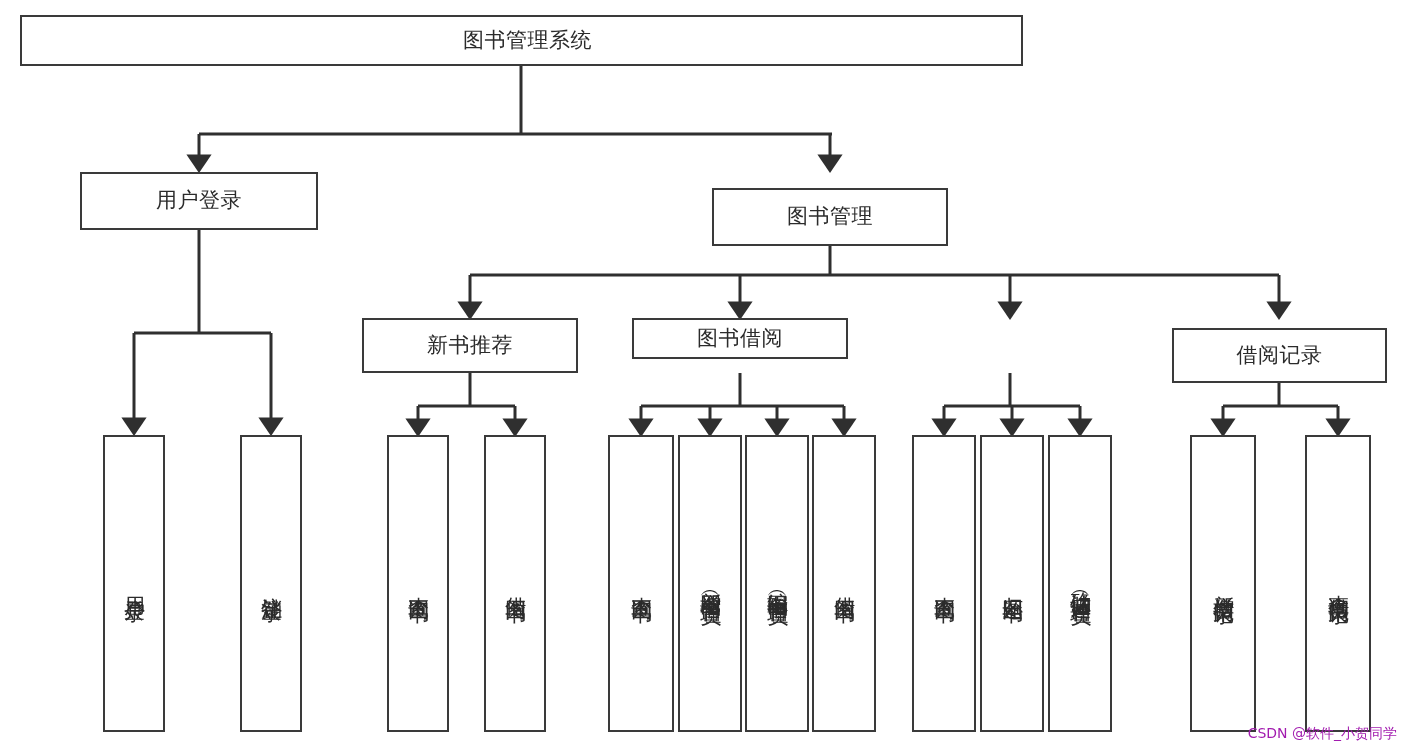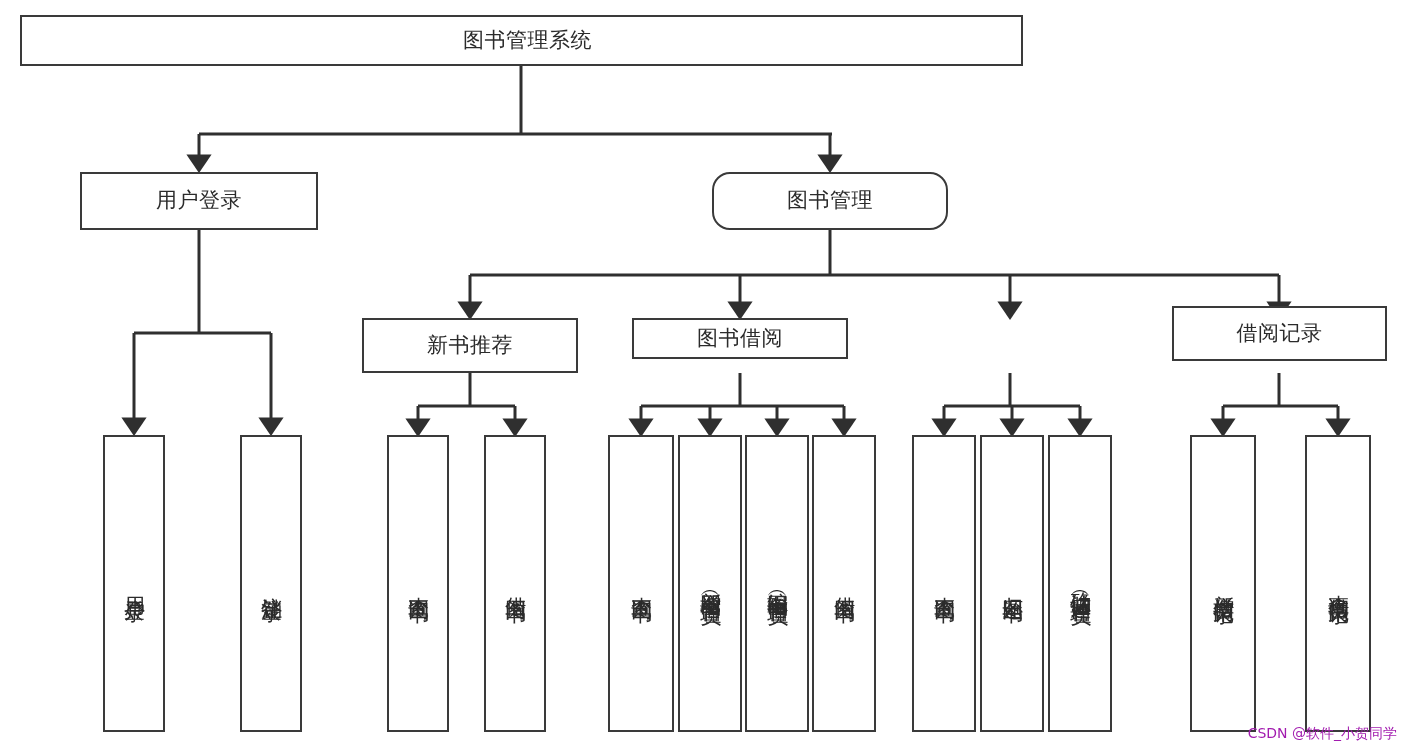--- a/index.html
+++ b/index.html
@@ -118,31 +118,31 @@
     </g>
   </svg>
 
   <div class="node-box" style="left:20px; top:15px; width:1003px; height:51px;padding-left:12px;">
     <span class="node-label-h">图书管理系统</span>
   </div>
 
   <div class="node-box" style="left:80px; top:172px; width:238px; height:58px;">
     <span class="node-label-h">用户登录</span>
   </div>
-  <div class="node-box" style="left:712px; top:172px; width:236px; height:58px;border-radius:18px;">
+  <div class="node-box" style="left:712px; top:188px; width:236px; height:58px;">
     <span class="node-label-h">图书管理</span>
   </div>
 
   <div class="node-box" style="left:362px; top:318px; width:216px; height:55px;align-items:center;">
     <span class="node-label-h">新书推荐</span>
   </div>
   <div class="node-box" style="left:632px; top:318px; width:216px; height:41px;">
     <span class="node-label-h">图书借阅</span>
   </div>
-  <div class="node-box" style="left:1172px; top:306px; width:215px; height:55px;">
+  <div class="node-box" style="left:1172px; top:328px; width:215px; height:55px;">
     <span class="node-label-h">借阅记录</span>
   </div>
 
   <div class="node-box" style="left:103px; top:435px; width:62px; height:297px;">
     <span class="node-label-v">用户登录</span>
   </div>
   <div class="node-box" style="left:240px; top:435px; width:62px; height:297px;">
     <span class="node-label-v">注销登录</span>
   </div>
 

